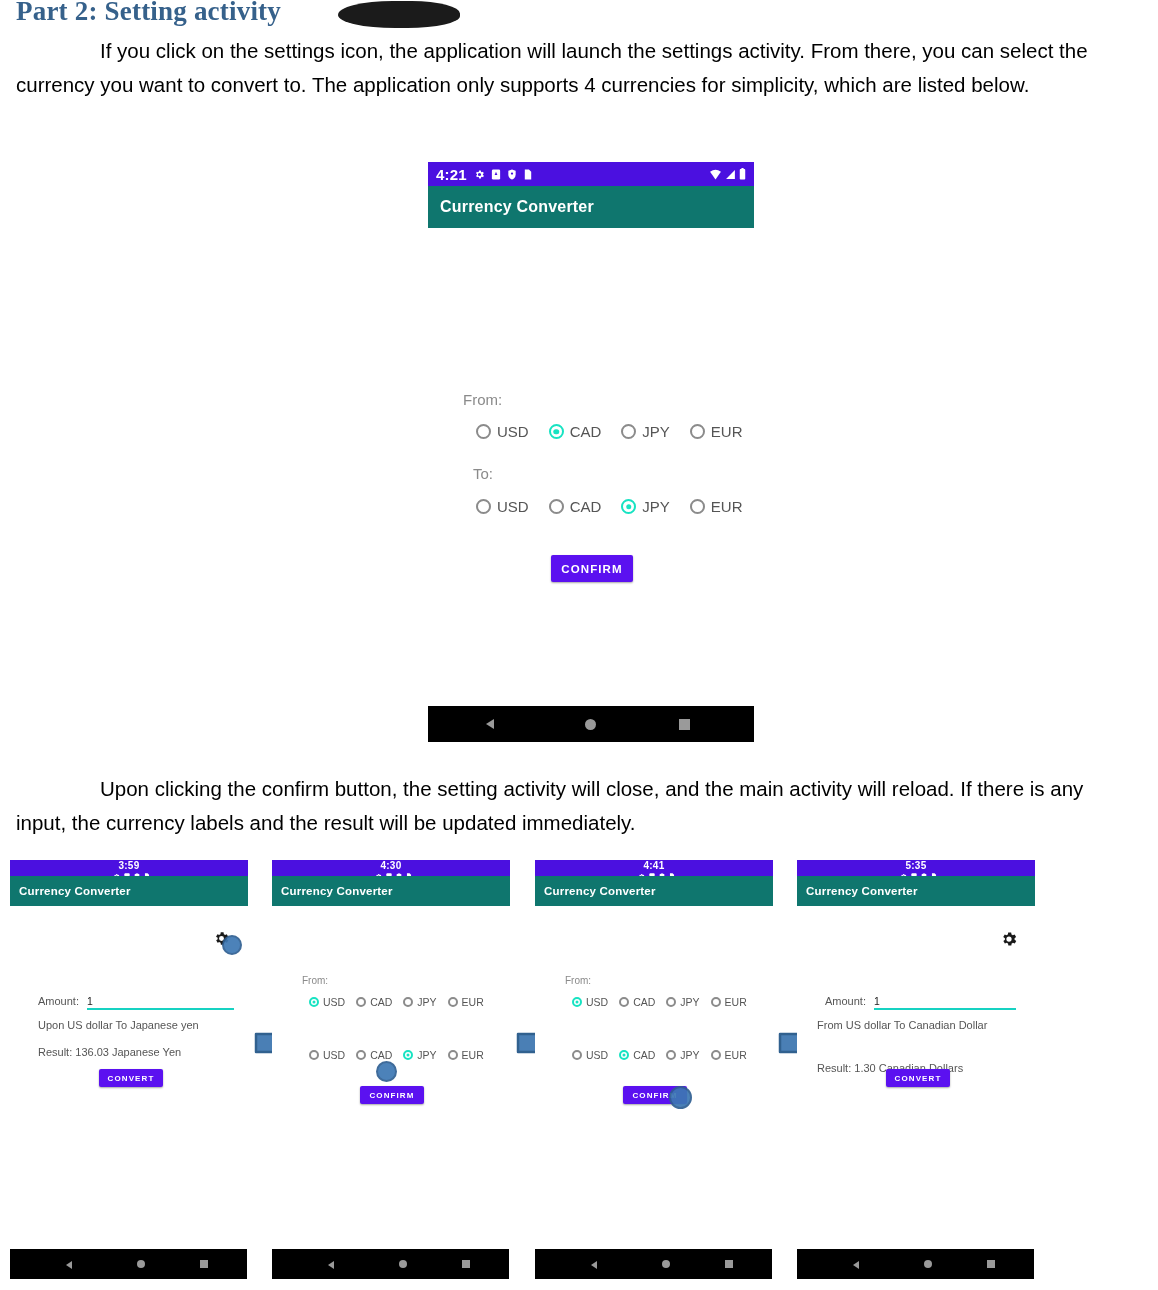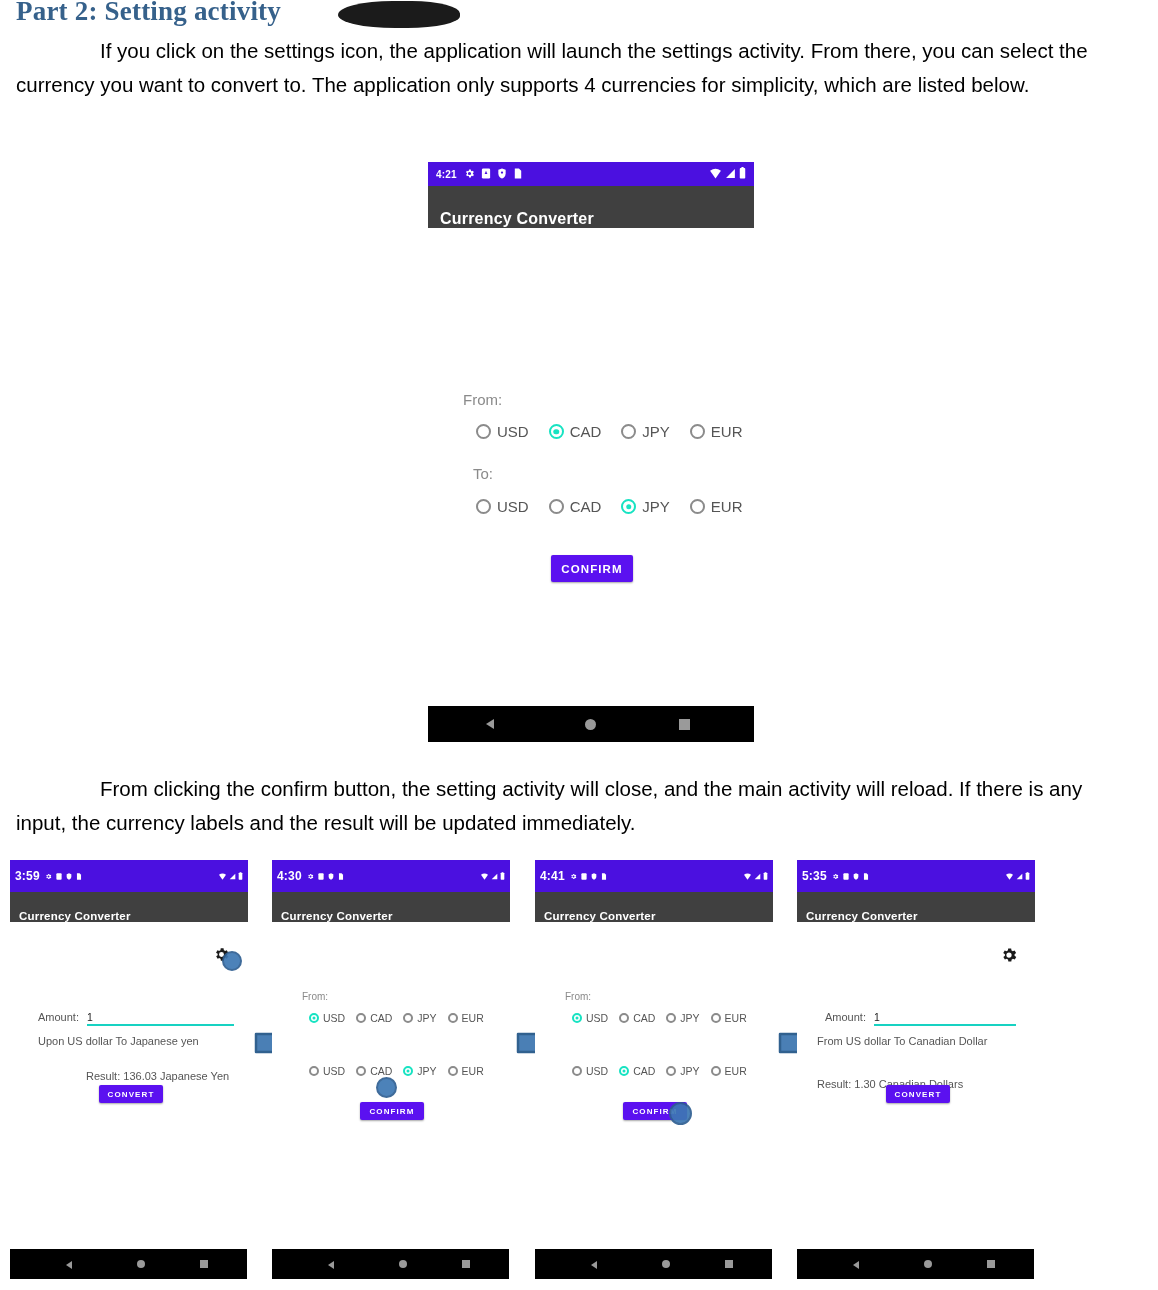--- a/index.html
+++ b/index.html
@@ -31,22 +31,22 @@
   .phone{position:absolute;background:#ffffff;overflow:hidden;}
   .statusbar{
     position:relative;width:100%;background:#4b10e0;color:#fff;
     display:flex;align-items:center;box-sizing:border-box;
   }
   .sb-time{font-weight:600;letter-spacing:.2px;}
   .sb-icons{display:flex;align-items:center;}
   .sb-icons .ic{display:inline-block;}
   .sb-right{margin-left:auto;display:flex;align-items:center;}
   .appbar{
-    position:relative;width:100%;background:#404040;color:#fff;
-    box-sizing:border-box;display:flex;align-items:flex-end;
+    position:relative;width:100%;background:#0f766e;color:#fff;
+    box-sizing:border-box;display:flex;align-items:center;
   }
   .appbar .title{font-weight:bold;letter-spacing:.2px;}
 
   .navbar{position:absolute;background:#000;display:flex;align-items:center;}
   .nav-back{width:0;height:0;border-style:solid;}
   .nav-home{background:#9a9a9a;border-radius:50%;}
   .nav-recent{background:#9a9a9a;}
 
   
   .radio-row{display:flex;}
@@ -75,30 +75,30 @@
   
   .gear{position:absolute;}
   .touchdot{position:absolute;border-radius:50%;background:#3d78b4;opacity:.92;
     border:2px solid #2f5f92;}
 
   
   .arrow{position:absolute;}
 
   
   #mainPhone{left:428px;top:162px;width:326px;height:520px;}
-  #mainPhone .statusbar{height:24px;font-size:10px;padding:12px 8px;}
+  #mainPhone .statusbar{height:24px;font-size:15px;padding:12px 8px;}
   #mainPhone .appbar{height:42px;padding:0 12px;}
   #mainPhone .appbar .title{font-size:16px;}
   #mainPhone .body{position:relative;height:454px;background:#fff;}
   #mainPhone .fieldlabel{font-size:15px;}
   #mainPhone .radio .dot{width:15px;height:15px;}
   #mainPhone .radio .lbl{font-size:15px;margin-left:6px;}
 
   
-  .smallphone .statusbar{height:32px;font-size:12px;padding:0 5px;}
+  .smallphone .statusbar{height:16px;font-size:10px;padding:0 5px;flex-direction:column;}
   .smallphone .appbar{height:30px;padding:0 9px;}
   .smallphone .appbar .title{font-size:11.5px;}
   .smallphone .body{position:relative;background:#fff;}
   .smallphone .fieldlabel{font-size:10px;}
   .smallphone .radio .dot{width:10px;height:10px;}
   .smallphone .radio .lbl{font-size:10.5px;margin-left:4px;}
   .smallphone .mono-txt{font-size:11px;}
 </style>
 </head>
 <body>
@@ -106,21 +106,21 @@
 <div class="doc-heading">Part 2: Setting activity</div>
 <div class="redaction"></div>
 
 <div class="doc-para" style="left:16px;top:34px;width:1110px;">
   <span class="indent"></span><span>If you click on the settings icon, the application will launch the settings activity. From there, you</span>
   <span>can select the currency you want to convert to. The application only supports 4 currencies for simplicity,</span>
   <span>which are listed below.</span>
 </div>
 
 <div class="doc-para" style="left:16px;top:772px;width:1110px;">
-  <span class="indent"></span><span>From clicking the confirm button, the setting activity will close, and the main activity will reload.</span>
+  <span class="indent"></span><span>Upon clicking the confirm button, the setting activity will close, and the main activity will reload.</span>
   <span>If there is any input, the currency labels and the result will be updated immediately.</span>
 </div>
 
 <div class="phone" id="mainPhone">
 
   <div class="statusbar">
     <span class="sb-time">4:21</span>
     <span class="sb-icons" style="margin-left:7px;gap:6px;">
       <span class="ic">
         <svg width="11" height="11" viewBox="0 0 24 24">
@@ -259,21 +259,21 @@
           <path fill="#1a1a1a" d="M19.4 13a7.8 7.8 0 000-2l2.1-1.6-2-3.5-2.5 1a7.7 7.7 0 00-1.7-1l-.4-2.6h-4l-.4 2.6c-.6.2-1.2.6-1.7 1l-2.5-1-2 3.5L6.6 11a7.8 7.8 0 000 2l-2.1 1.6 2 3.5 2.5-1c.5.4 1.1.8 1.7 1l.4 2.6h4l.4-2.6c.6-.2 1.2-.6 1.7-1l2.5 1 2-3.5L19.4 13zM12 15.5A3.5 3.5 0 1115.5 12 3.5 3.5 0 0112 15.5z"></path>
         </svg>
     </span>
     <span class="touchdot" style="left:212px;top:29px;width:16px;height:16px;"></span>
 
     <div class="abs" style="left:28px;top:89px;display:flex;align-items:baseline;">
       <span class="mono-txt">Amount:</span>
       <span class="amount-line" style="margin-left:8px;width:147px;display:inline-block;color:#222;font-size:10.5px;padding-bottom:1px;">1</span>
     </div>
     <div class="abs mono-txt" style="left:28px;top:113px;">Upon  US dollar  To  Japanese yen</div>
-    <div class="abs mono-txt" style="left:28px;top:148px;margin-left:48px;">Result: 136.03 Japanese Yen</div>
+    <div class="abs mono-txt" style="left:28px;top:140px;">Result: 136.03 Japanese Yen</div>
     <div class="abs btn-primary" style="left:89px;top:163px;width:64px;height:18px;font-size:8px;">CONVERT</div>
   </div>
 </div>
 <div class="arrow" style="left:254px;top:1018px;">
   <svg width="62" height="52" viewBox="0 0 62 52">
       <path d="M2 16h34V4l24 22-24 22V34H2z" fill="#4a7fb5" stroke="#31618f" stroke-width="2.5" stroke-linejoin="round"></path>
     </svg>
 </div>
 
 <div class="phone smallphone" style="left:272px;top:860px;width:238px;height:265px;">

